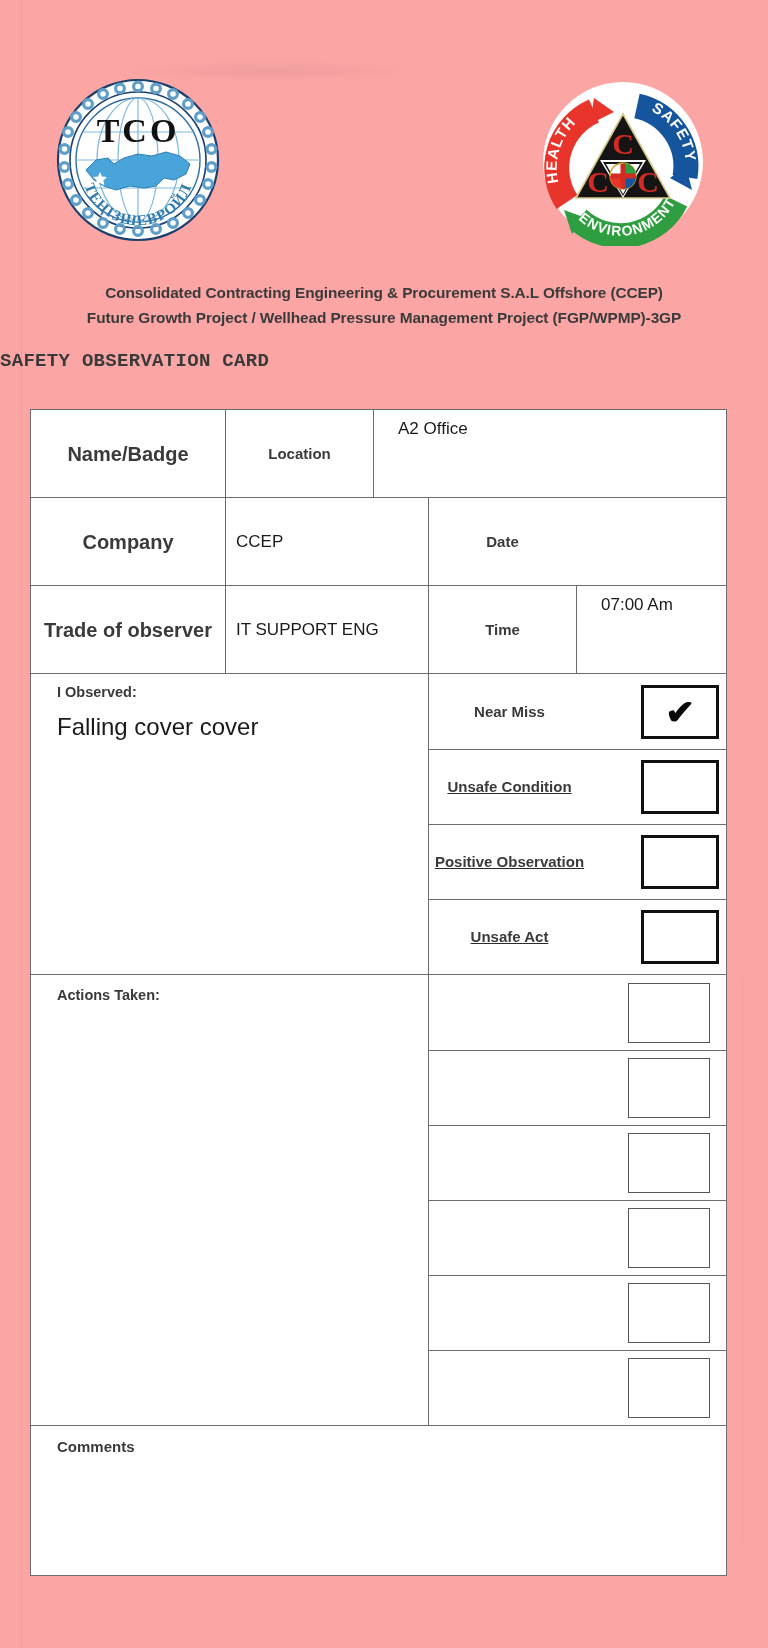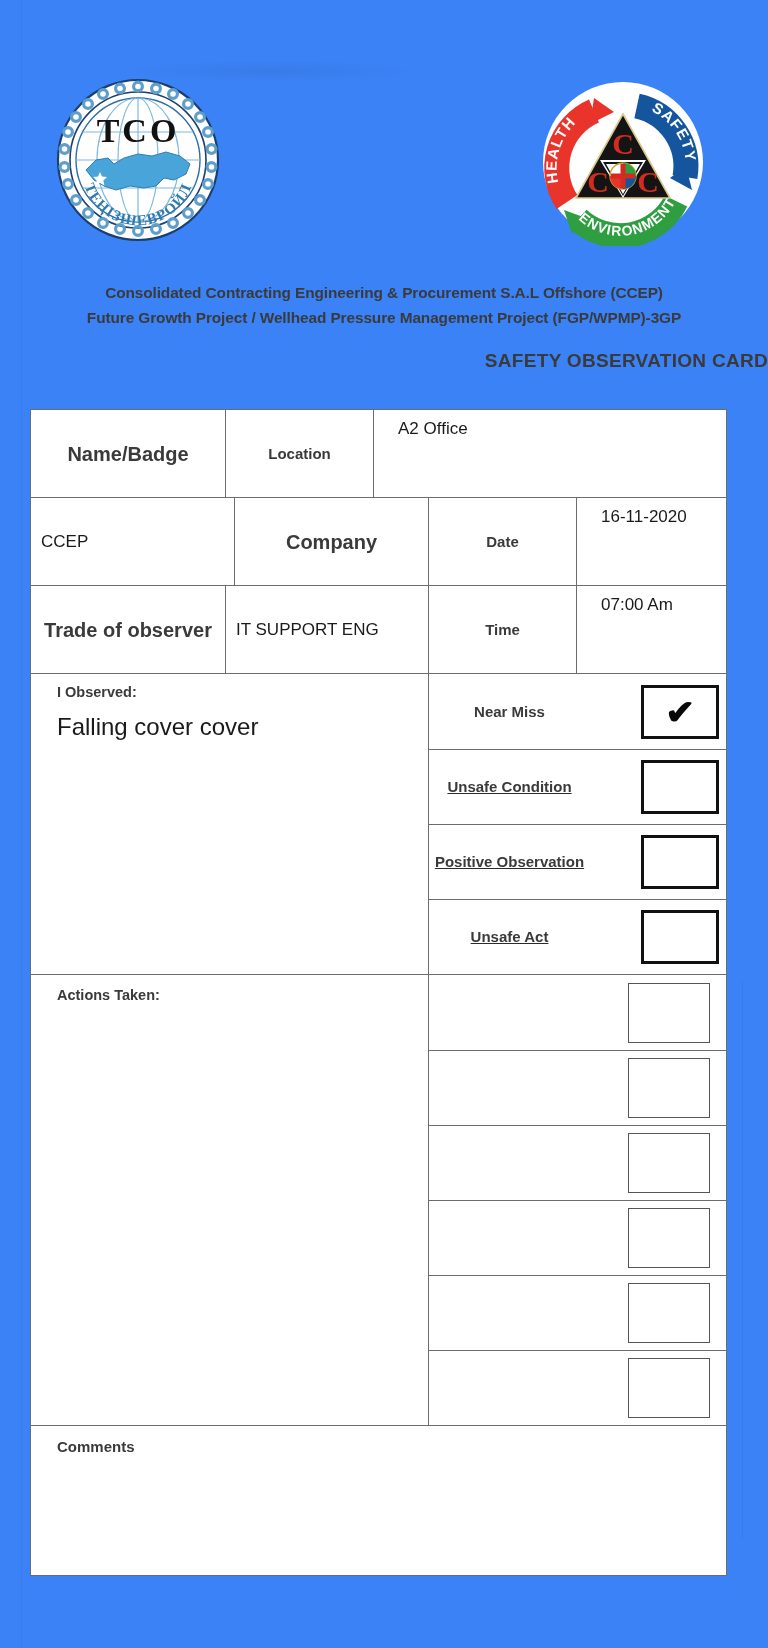--- a/index.html
+++ b/index.html
@@ -14,21 +14,21 @@
     color: #2b2b2b;
     position: relative;
     overflow: hidden;
   }
 
   
   .page {
     position: absolute;
     left: 0; top: 0;
     width: 768px; height: 1648px;
-    background: #3b82f6;
+    background: #fca5a5;
   }
 
   
   .scan-edge-left {
     position: absolute;
     left: 21px; top: 0; width: 1px; height: 1648px;
     background: rgba(0,0,0,0.045);
   }
   .scan-edge-right {
     position: absolute;
@@ -71,25 +71,26 @@
     font-weight: bold;
     line-height: 25px;
     letter-spacing: -0.1px;
     color: #3a3a3a;
     white-space: nowrap;
   }
   .doc-title {
     position: absolute;
     left: 0; top: 350px;
     width: 768px;
-    text-align: right;
+    text-align: left;
     font-size: 19px;
     font-weight: bold;
     letter-spacing: 0.3px;
     color: #3a3a3a;
+    font-family: Liberation Mono, monospace;
   }
 
   
   .card {
     position: absolute;
     left: 30px; top: 409px;
     width: 697px;
     border: 1.6px solid #6d6d6d;
     border-bottom: none;
     box-sizing: border-box;
@@ -405,24 +406,23 @@
 
   <div class="card">
 
     <div class="row info-row">
       <div class="cell c-label">Name/Badge</div>
       <div class="cell c-label2">Location</div>
       <div class="cell c-value2">A2 Office</div>
     </div>
 
     <div class="row info-row">
+      <div class="cell c-label">Company</div>
       <div class="cell c-value">CCEP</div>
-      <div class="cell c-label">Company</div>
       <div class="cell c-label2">Date</div>
-      <div class="cell c-value2">16-11-2020</div>
     </div>
 
     <div class="row info-row">
       <div class="cell c-label">Trade of observer</div>
       <div class="cell c-value">IT SUPPORT ENG</div>
       <div class="cell c-label2">Time</div>
       <div class="cell c-value2">07:00 Am</div>
     </div>
 
     <div class="obs-wrap">

